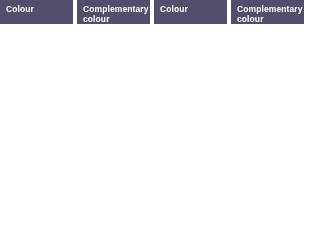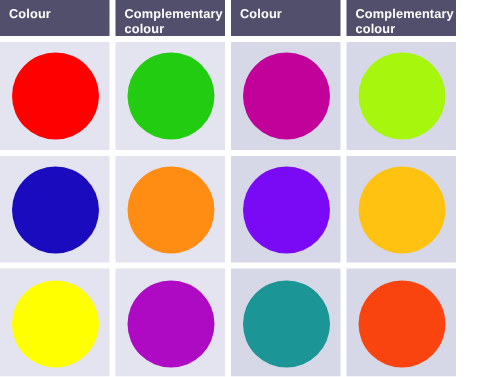--- a/index.html
+++ b/index.html
@@ -12,21 +12,21 @@
     height: 251px;
     background: #ffffff;
     font-family: "Liberation Sans", sans-serif;
     overflow: hidden;
   }
 
   .table {
     width: 304px;
     height: 251px;
     display: flex;
-    flex-direction: column;
+    flex-direction: row;
     gap: 4px;
     box-sizing: border-box;
   }
 
   .row {
     display: flex;
     gap: 4px;
     width: 100%;
   }
 

